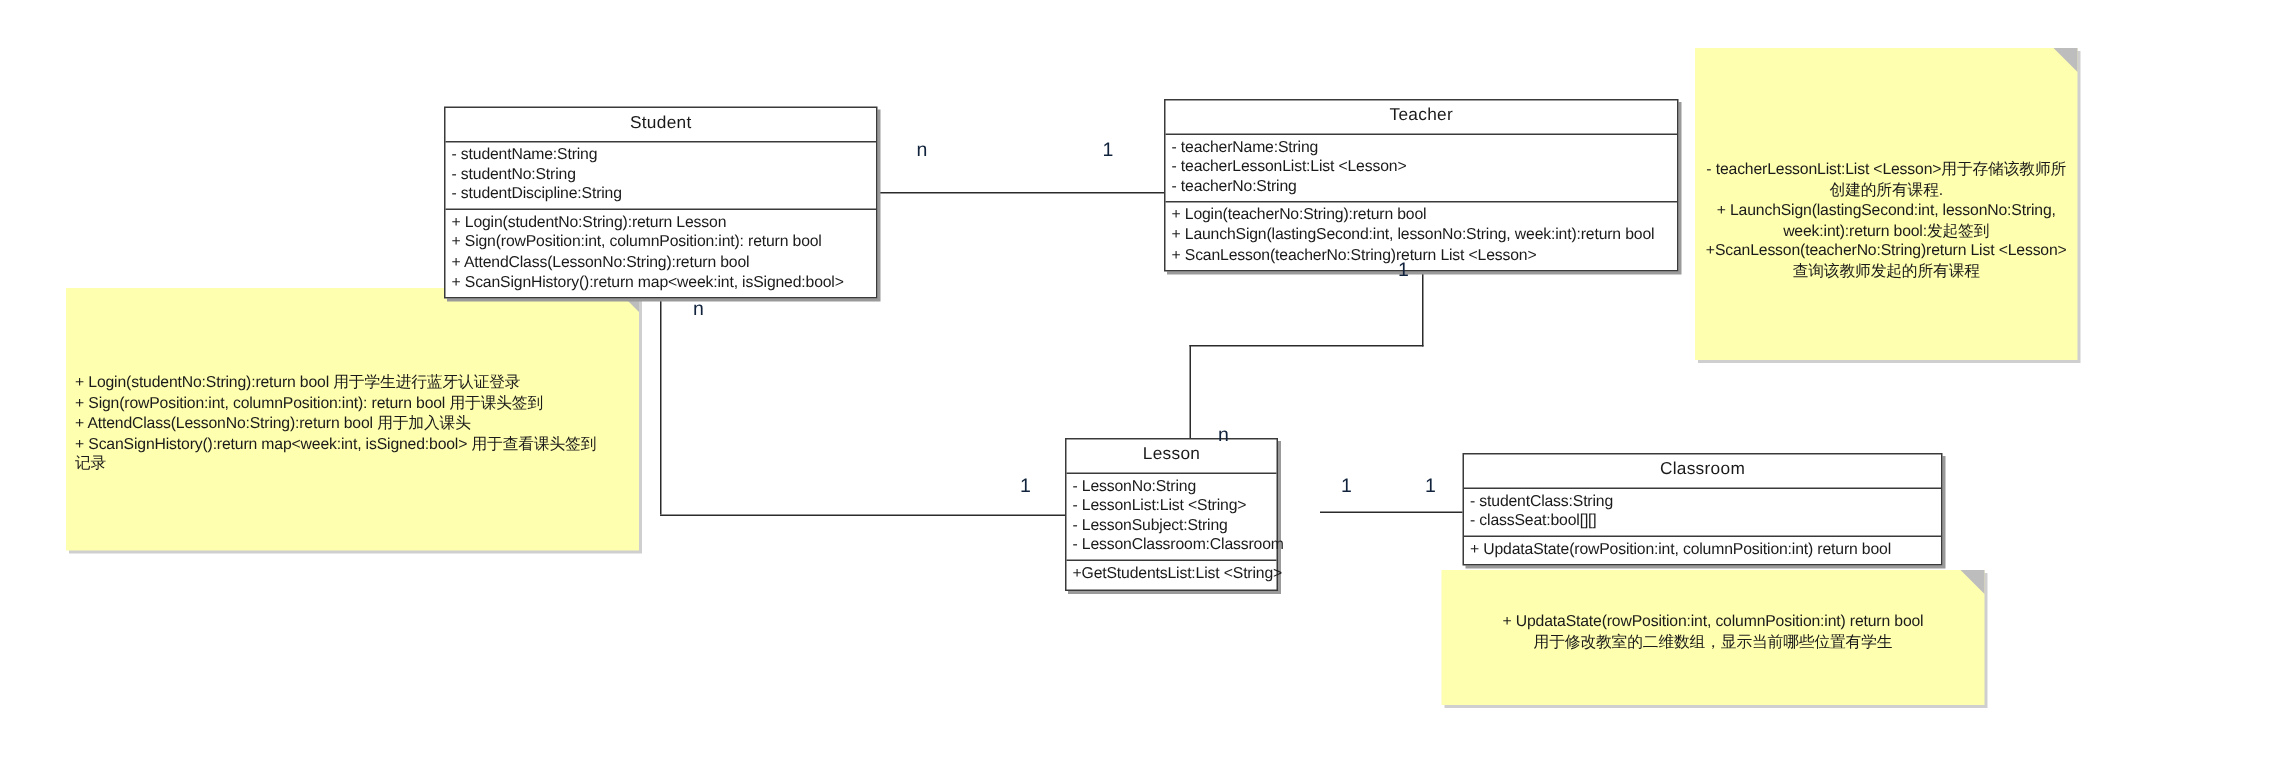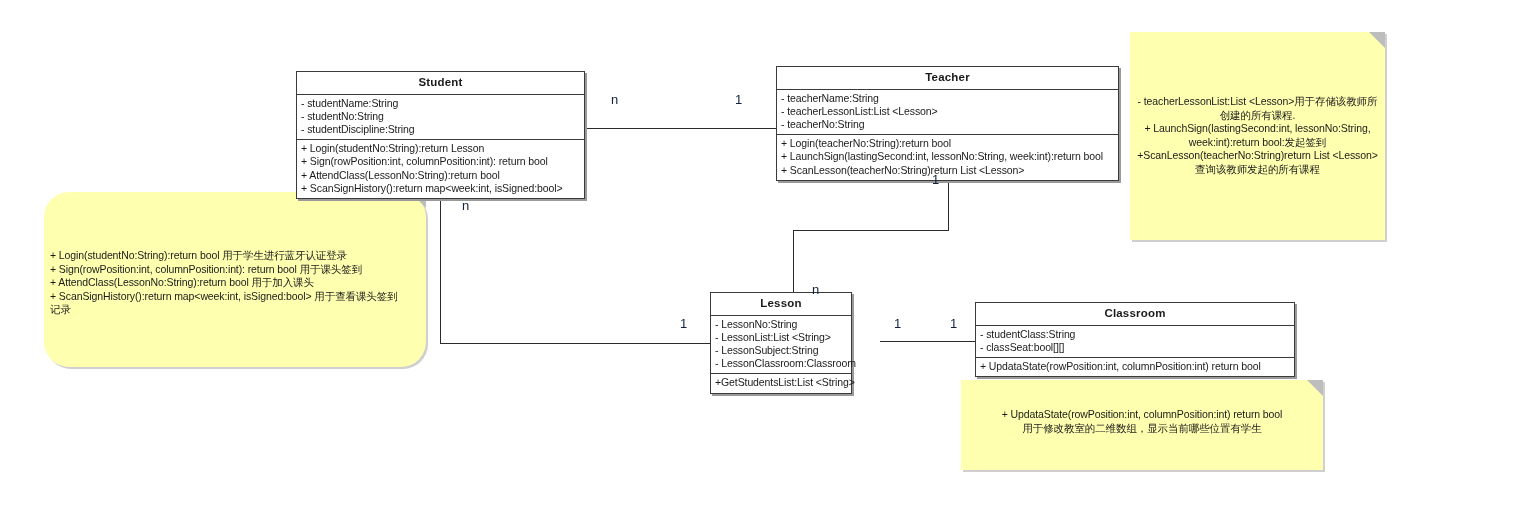--- a/index.html
+++ b/index.html
@@ -24,21 +24,21 @@
   .uml-class {
     position: absolute;
     background: #ffffff;
     border: 1px solid #3a3a3a;
     box-shadow: 2px 2px 0 0 #9a9a9a;
     box-sizing: border-box;
     z-index: 5;
   }
   .uml-title {
     text-align: center;
-    font-weight: bold;
+    font-weight: normal;
     font-size: 11.5px;
     padding: 4px 4px 5px 4px;
     border-bottom: 1px solid #3a3a3a;
     line-height: 1.1;
     letter-spacing: 0.2px;
   }
   .uml-compartment {
     padding: 2px 1px 3px 4px;
     border-bottom: 1px solid #3a3a3a;
   }
@@ -176,34 +176,34 @@
     <div class="uml-title">Classroom</div>
     <div class="uml-compartment">
       <div class="uml-row">- studentClass:String</div>
       <div class="uml-row">- classSeat:bool[][]</div>
     </div>
     <div class="uml-compartment">
       <div class="uml-row">+ UpdataState(rowPosition:int, columnPosition:int) return bool</div>
     </div>
   </div>
 
-  <div class="note" style="left:44px; top:192px; width:382px; height:175px;border-radius:25px;">
+  <div class="note" style="left:44px; top:192px; width:382px; height:175px;">
     <div class="note-fold"></div>
     <div class="note-body left" style="top:57px;">
       <div>+ Login(studentNo:String):return bool 用于学生进行蓝牙认证登录</div>
       <div>+ Sign(rowPosition:int, columnPosition:int): return bool 用于课头签到</div>
       <div>+ AttendClass(LessonNo:String):return bool 用于加入课头</div>
       <div>+ ScanSignHistory():return map&lt;week:int, isSigned:bool&gt; 用于查看课头签到</div>
       <div>记录</div>
     </div>
   </div>
 
   <div class="note" style="left:1130px; top:32px; width:255px; height:208px;">
     <div class="note-fold"></div>
-    <div class="note-body center" style="top:63px;">
+    <div class="note-body center" style="top:75px;">
       <div>- teacherLessonList:List &lt;Lesson&gt;用于存储该教师所</div>
       <div>创建的所有课程.</div>
       <div>+ LaunchSign(lastingSecond:int, lessonNo:String,</div>
       <div>week:int):return bool:发起签到</div>
       <div>+ScanLesson(teacherNo:String)return List &lt;Lesson&gt;</div>
       <div>查询该教师发起的所有课程</div>
     </div>
   </div>
 
   <div class="note" style="left:961px; top:380px; width:362px; height:90px;">

